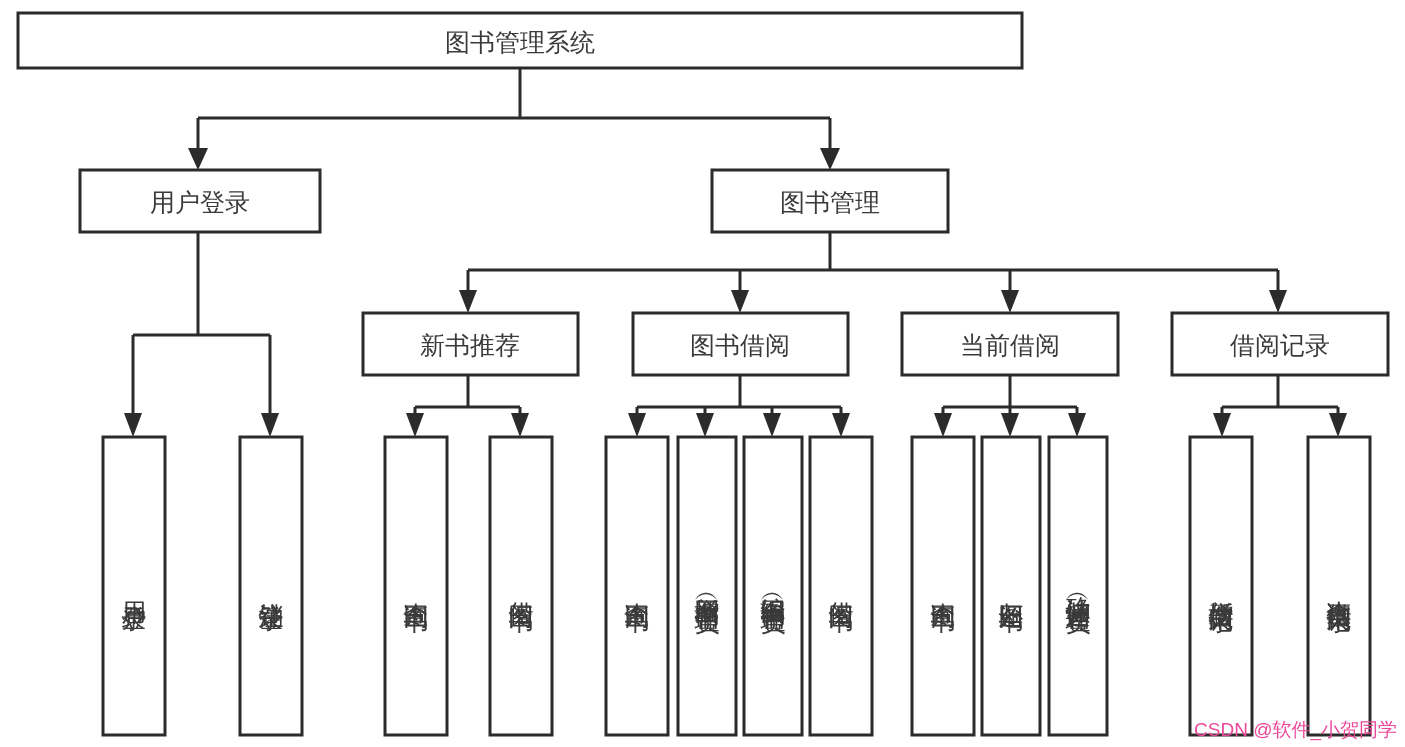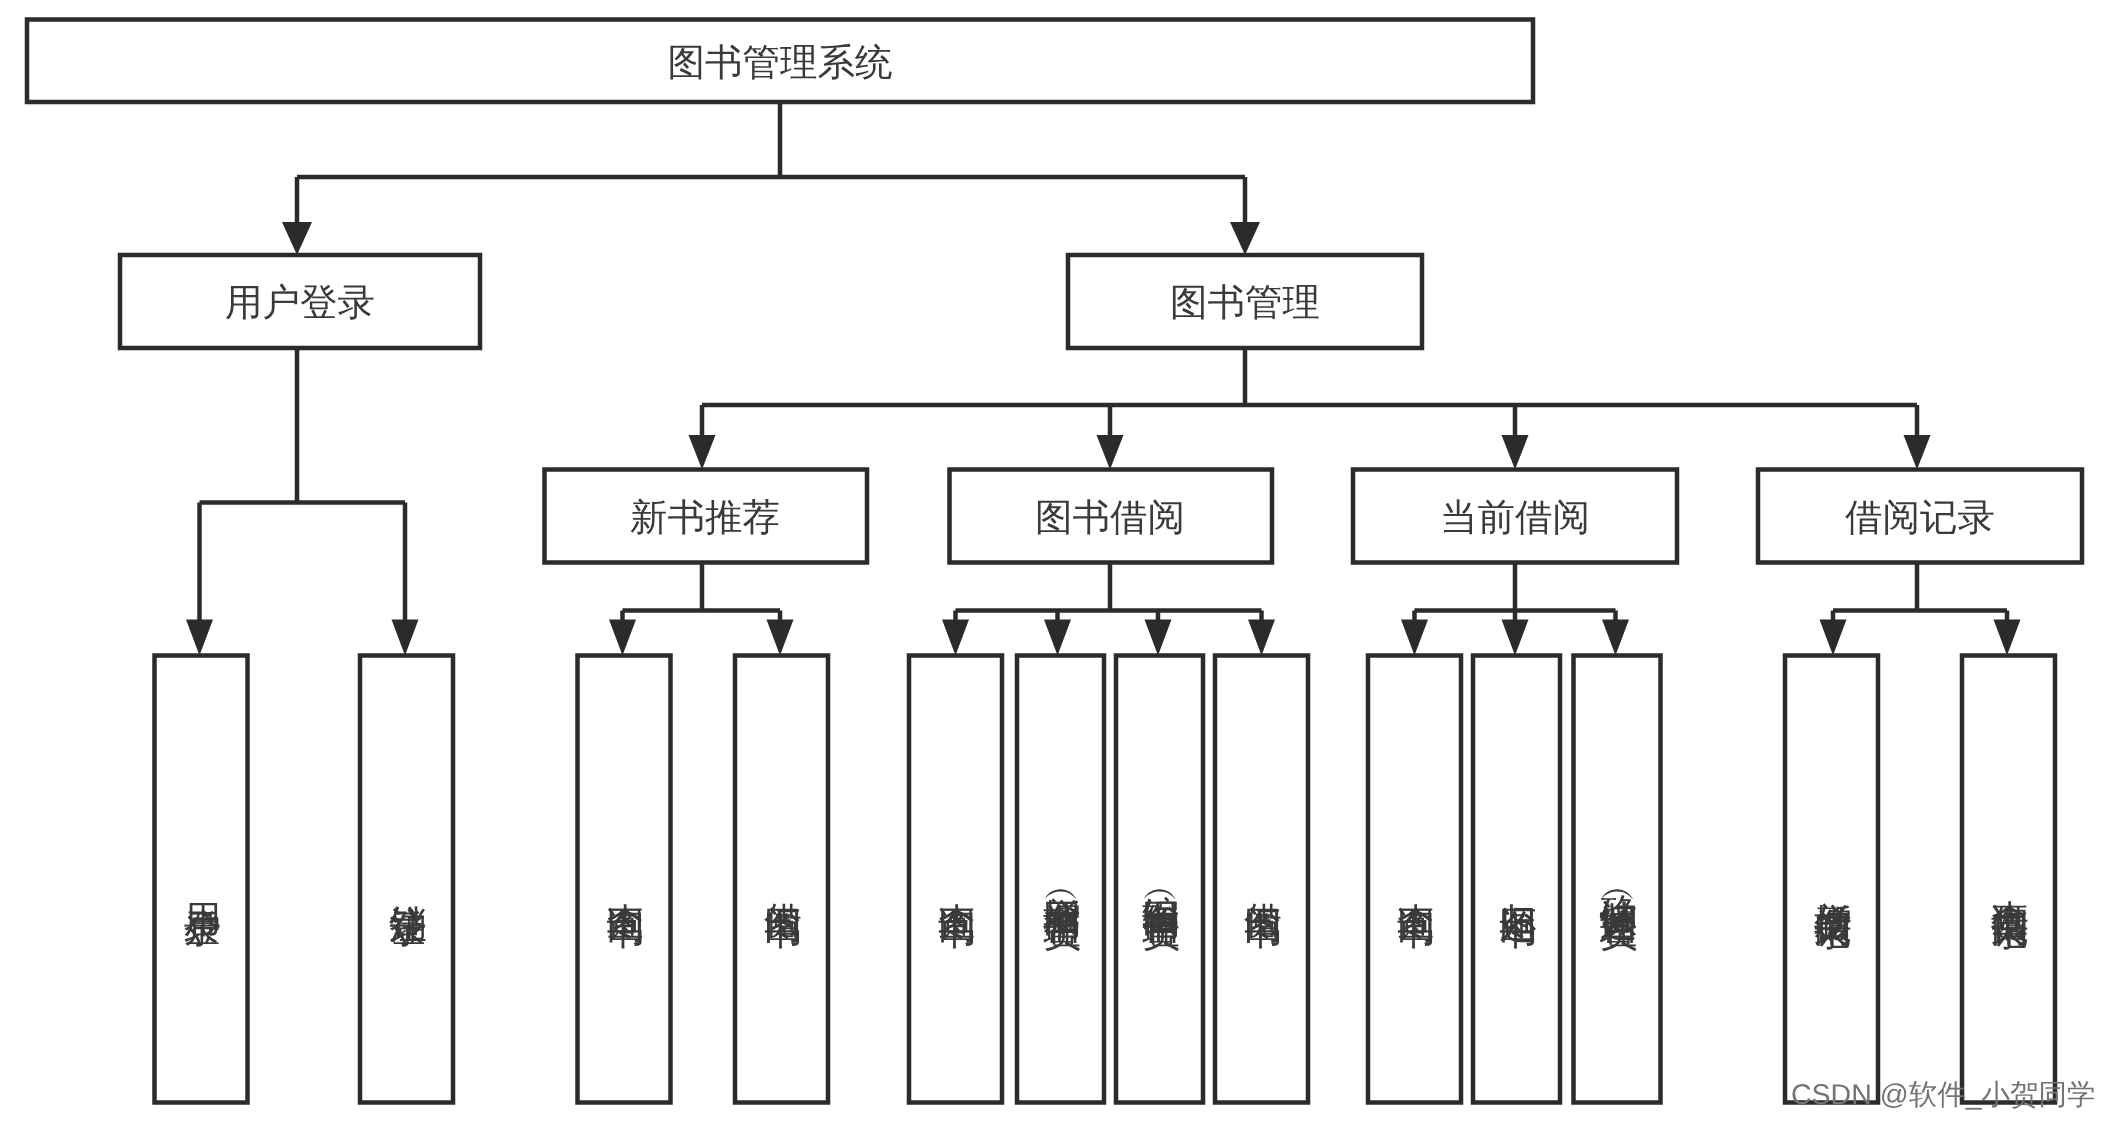--- a/index.html
+++ b/index.html
@@ -60,21 +60,21 @@
     justify-content: center;
     white-space: nowrap;
     pointer-events: none;
   }
   .watermark {
     position: absolute;
     right: 8px;
     bottom: 4px;
     font-family: "Liberation Sans", "DejaVu Sans", sans-serif;
     font-size: 19px;
-    color: #737373;
+    color: #ec4899;
     white-space: nowrap;
     margin-top: 36px;
   }
 </style>
 </head>
 <body>
 
 <div id="diagram-root">
 
   <svg class="flow" viewBox="0 0 1405 747">

